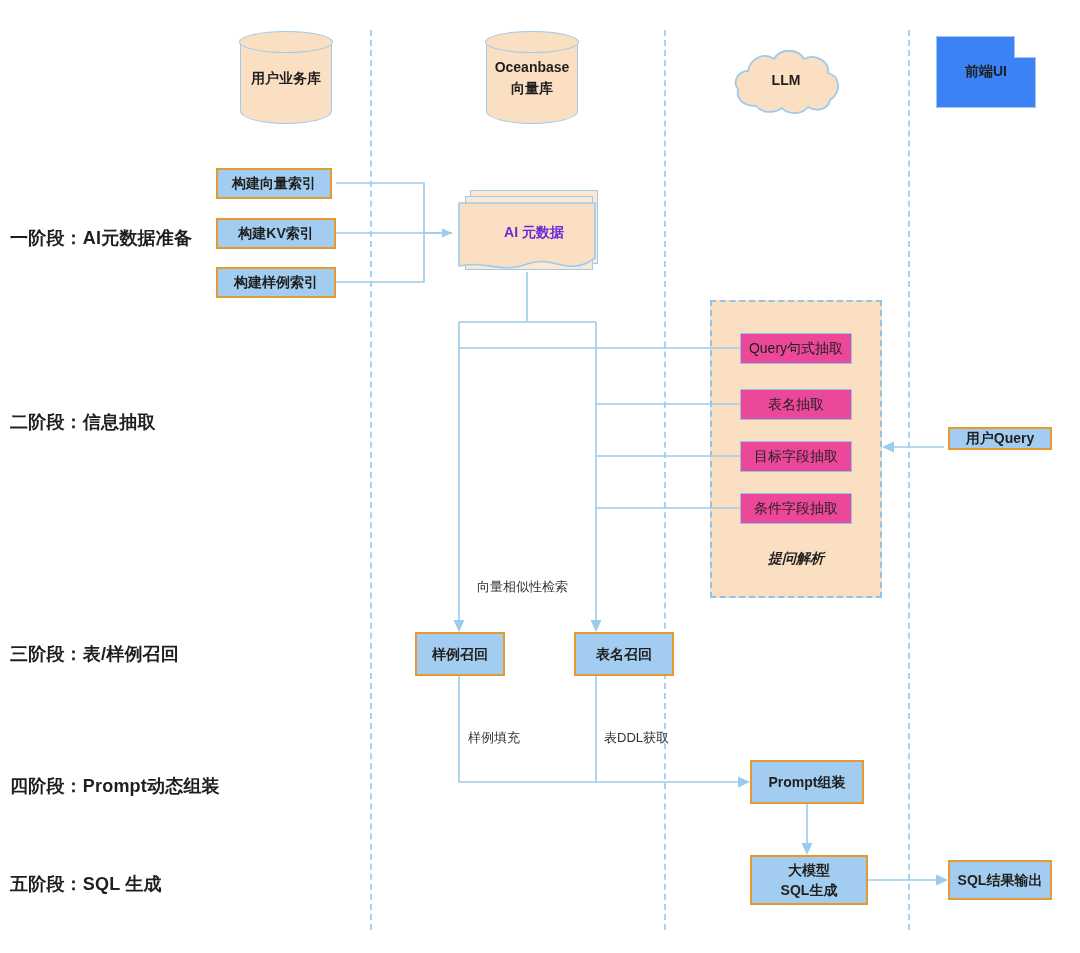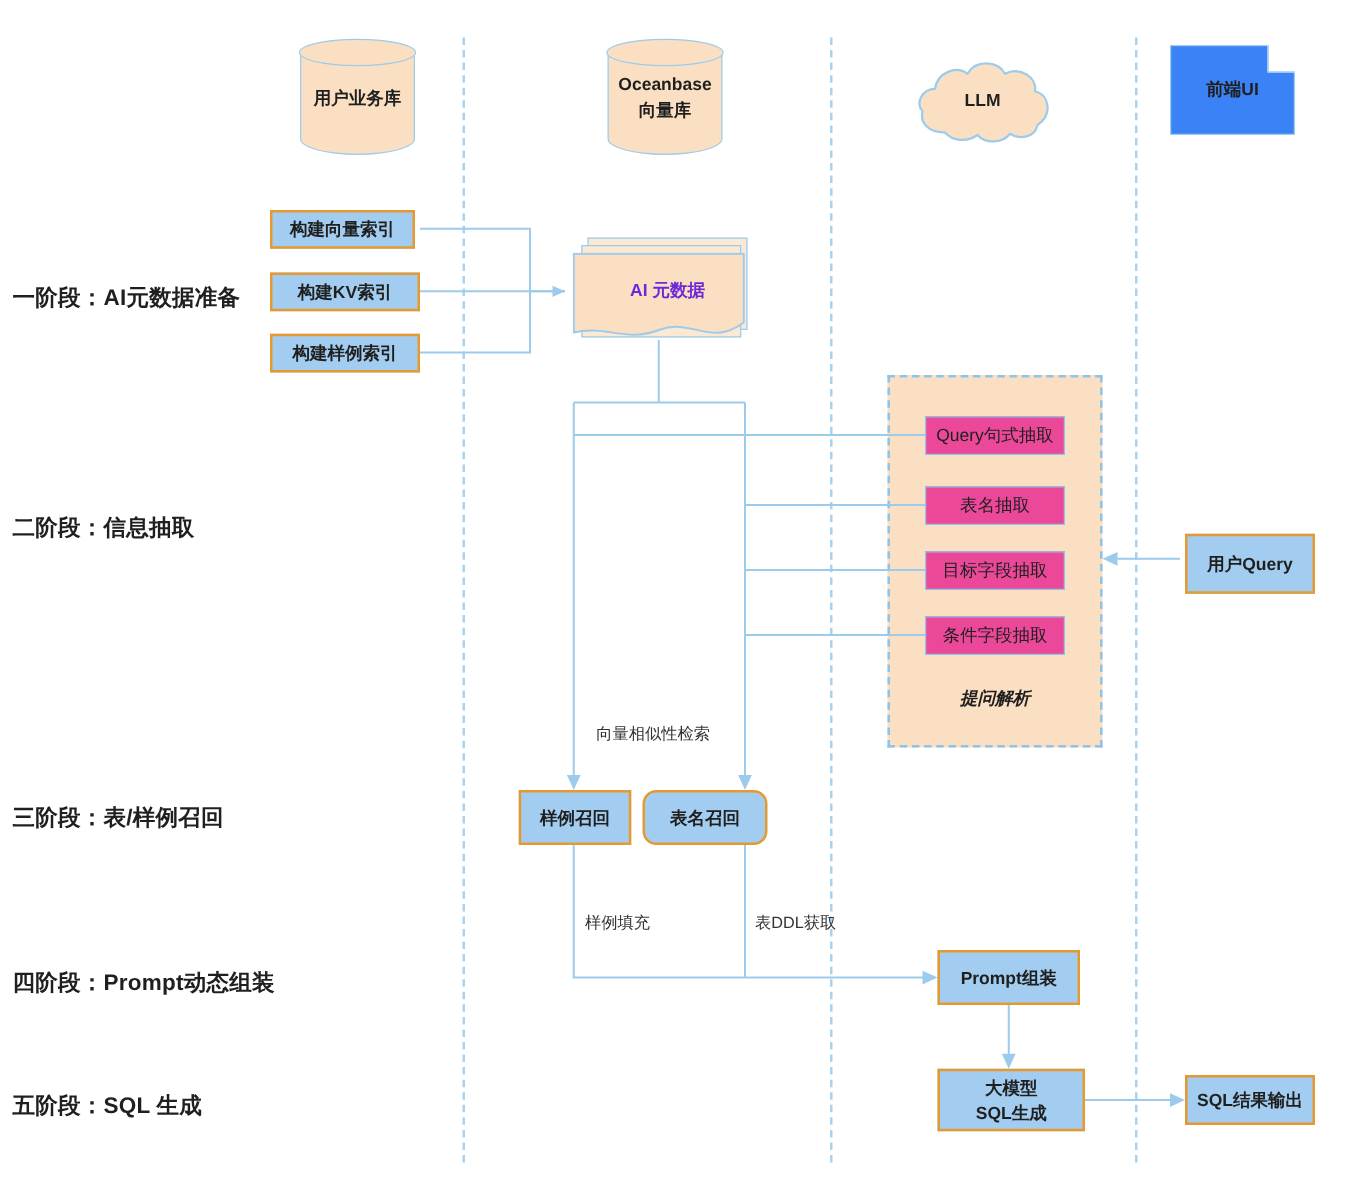--- a/index.html
+++ b/index.html
@@ -265,24 +265,24 @@
                 font-size:14px; font-weight:bold; color:#6d28d9;">
       <span>AI 元数据</span>
     </div>
   </div>
 
   <div class="box plain" style="left:740px; top:333px; width:112px; height:31px;">Query句式抽取</div>
   <div class="box plain" style="left:740px; top:389px; width:112px; height:31px;">表名抽取</div>
   <div class="box plain" style="left:740px; top:441px; width:112px; height:31px;">目标字段抽取</div>
   <div class="box plain" style="left:740px; top:493px; width:112px; height:31px;">条件字段抽取</div>
 
-  <div class="box blue" style="left:948px; top:427px; width:104px; height:48px;">用户Query</div>
+  <div class="box blue" style="left:948px; top:427px; width:104px; height:23px;">用户Query</div>
 
   <div class="box blue" style="left:415px; top:632px; width:90px; height:44px;">样例召回</div>
-  <div class="box blue" style="left:514px; top:632px; width:100px; height:44px;border-radius:11px;">表名召回</div>
+  <div class="box blue" style="left:574px; top:632px; width:100px; height:44px;">表名召回</div>
 
   <div class="box blue" style="left:750px; top:855px; width:118px; height:50px;">
     <span>大模型</span>
     <span>SQL生成</span>
   </div>
 
   <div class="box blue" style="left:750px; top:760px; width:114px; height:44px;">Prompt组装</div>
   <div class="box blue" style="left:948px; top:860px; width:104px; height:40px;text-align:center;">SQL结果输出</div>
 
   <div class="edge-label" style="left:477px; top:578px;">向量相似性检索</div>

